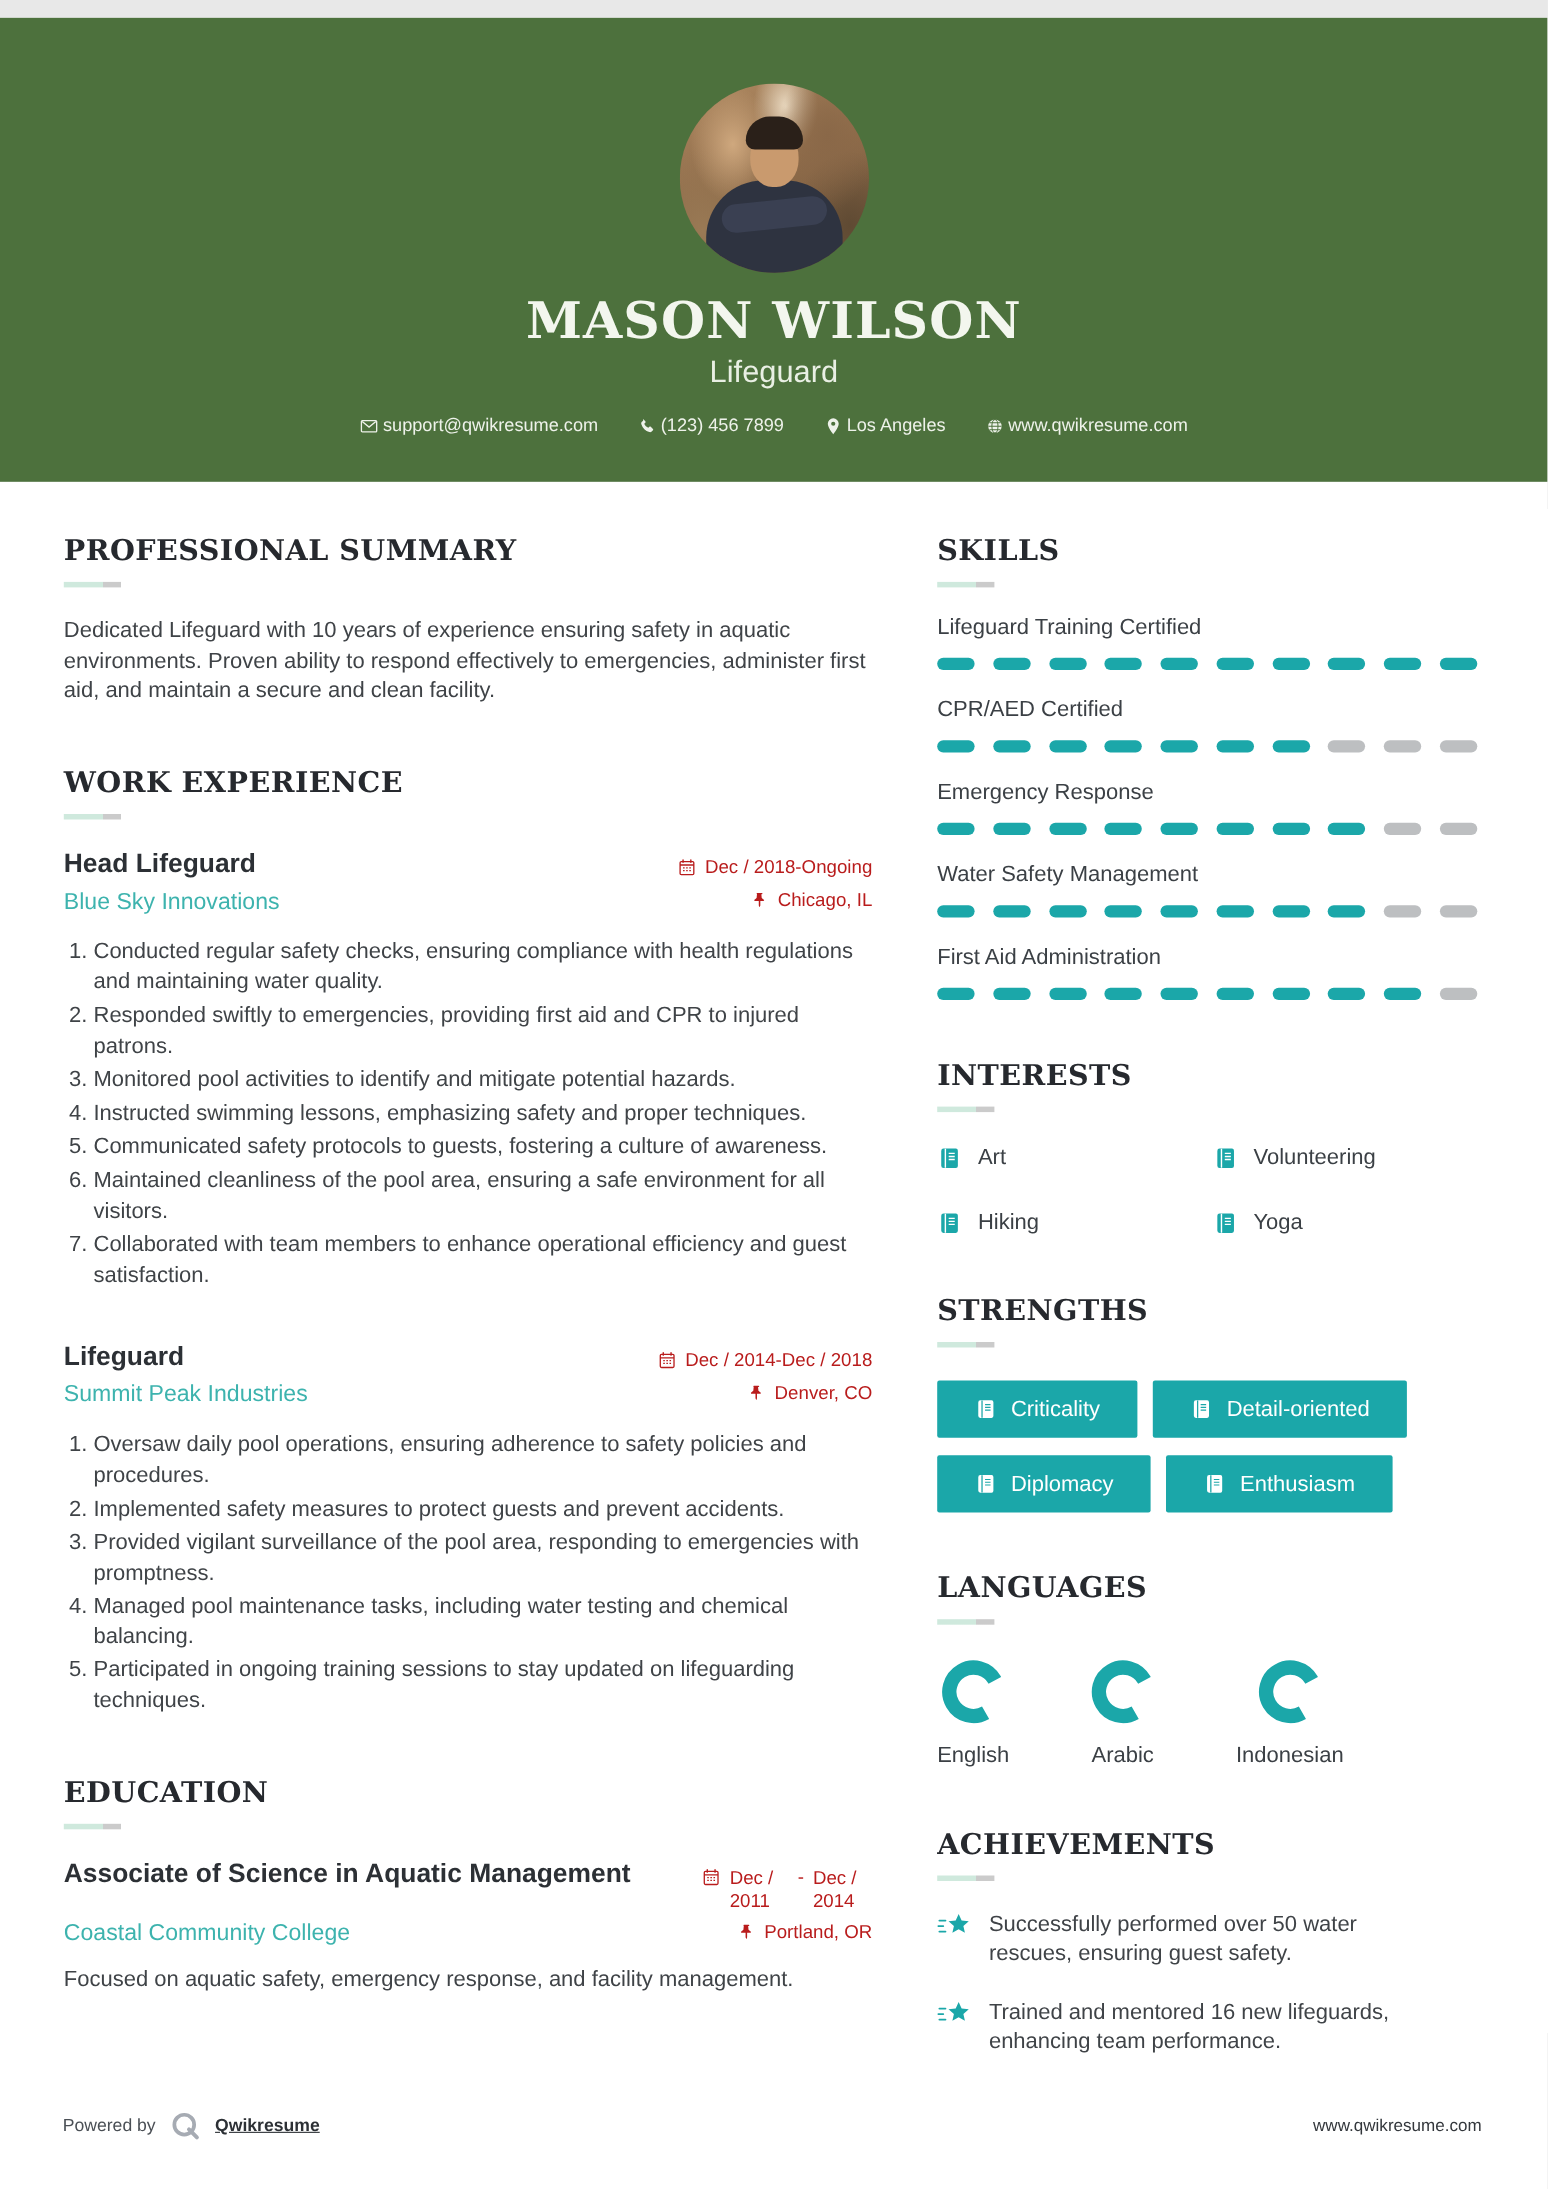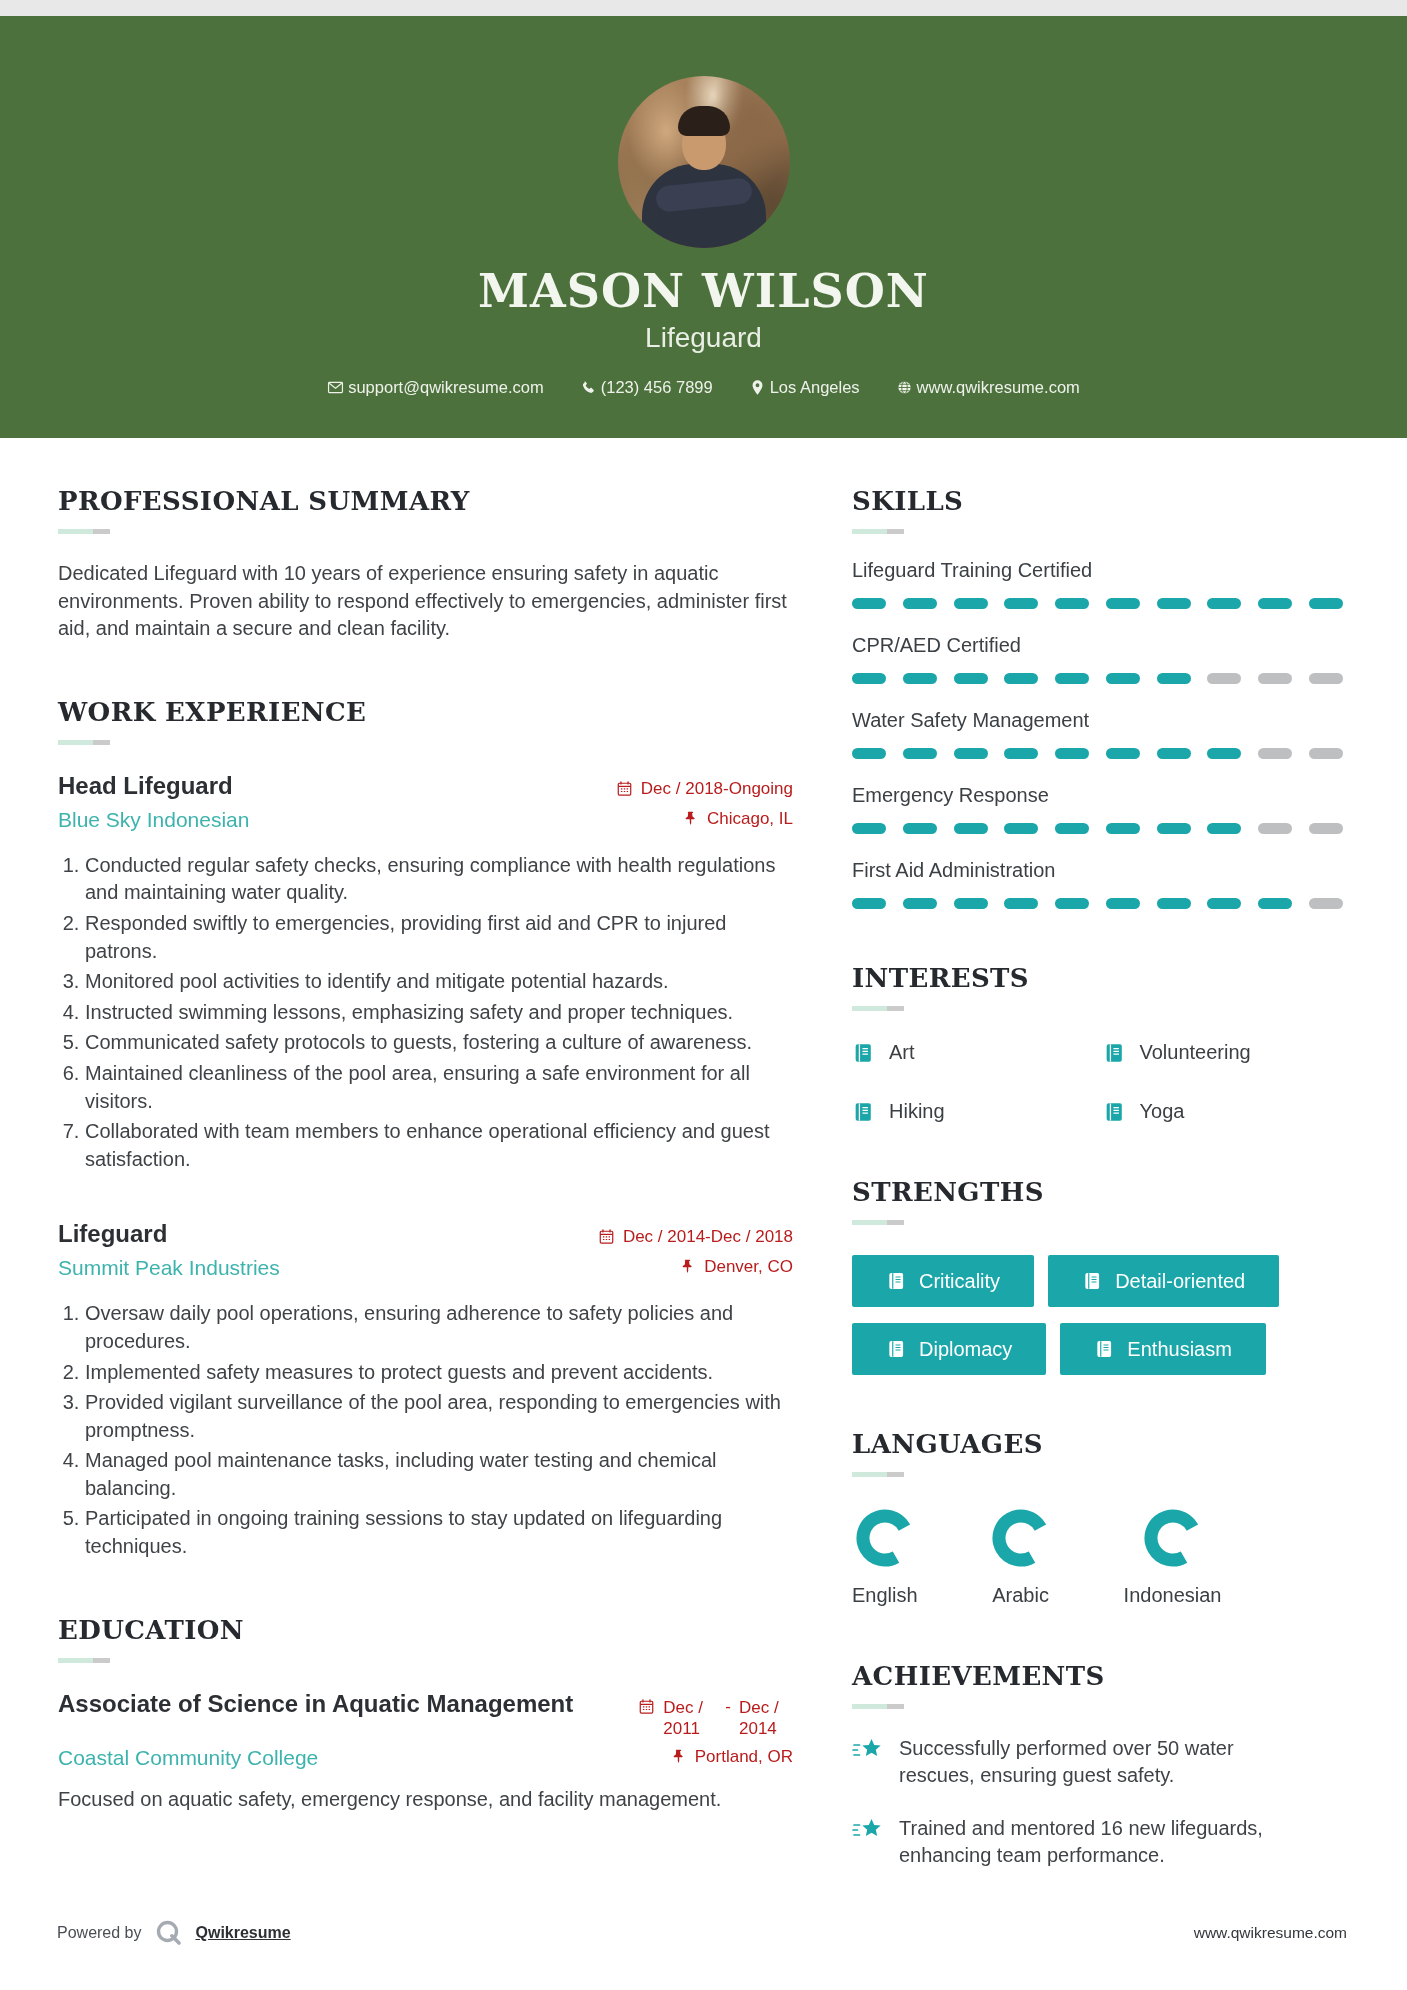--- a/index.html
+++ b/index.html
@@ -171,21 +171,21 @@
                       <path d="M7 2.6v3M17 2.6v3" stroke="currentColor" stroke-width="1.8" stroke-linecap="round" fill="none"></path>
                       <rect x="3.2" y="4.6" width="17.6" height="16.8" rx="1.5" fill="none" stroke="currentColor" stroke-width="1.7"></rect>
                       <path d="M3.2 9h17.6" stroke="currentColor" stroke-width="1.7"></path>
                       <path d="M7 12.6h2M11 12.6h2M15 12.6h2M7 16.2h2M11 16.2h2M15 16.2h2" stroke="currentColor" stroke-width="1.6"></path>
                     </svg>
                   </span>
                   <span>Dec / 2018-Ongoing</span>
                 </span>
               </div>
               <div class="row">
-                <span class="company">Blue Sky Indonesian</span>
+                <span class="company">Blue Sky Innovations</span>
                 <span class="meta">
                   <span class="micon">
                     <svg viewBox="0 0 24 24">
                       <path d="M9 2.5h6a.8.8 0 0 1 0 1.6h-.7l.5 4.9 2.7 2.3a.9.9 0 0 1-.6 1.6H13v5.6l-1 2.5-1-2.5v-5.6H6.1a.9.9 0 0 1-.6-1.6l2.7-2.3.5-4.9H9a.8.8 0 0 1 0-1.6z" fill="currentColor"></path>
                     </svg>
                   </span>
                   <span>Chicago, IL</span>
                 </span>
               </div>
               <ol class="bullets">
@@ -302,36 +302,36 @@
                 <span class="seg on"></span>
                 <span class="seg on"></span>
                 <span class="seg on"></span>
                 <span class="seg on"></span>
                 <span class="seg off"></span>
                 <span class="seg off"></span>
                 <span class="seg off"></span>
               </div>
             </div>
             <div class="skill">
+              <div class="skill-name">Emergency Response</div>
+              <div class="skill-bar">
+                <span class="seg on"></span>
+                <span class="seg on"></span>
+                <span class="seg on"></span>
+                <span class="seg on"></span>
+                <span class="seg on"></span>
+                <span class="seg on"></span>
+                <span class="seg on"></span>
+                <span class="seg on"></span>
+                <span class="seg off"></span>
+                <span class="seg off"></span>
+              </div>
+            </div>
+            <div class="skill">
               <div class="skill-name">Water Safety Management</div>
-              <div class="skill-bar">
-                <span class="seg on"></span>
-                <span class="seg on"></span>
-                <span class="seg on"></span>
-                <span class="seg on"></span>
-                <span class="seg on"></span>
-                <span class="seg on"></span>
-                <span class="seg on"></span>
-                <span class="seg on"></span>
-                <span class="seg off"></span>
-                <span class="seg off"></span>
-              </div>
-            </div>
-            <div class="skill">
-              <div class="skill-name">Emergency Response</div>
               <div class="skill-bar">
                 <span class="seg on"></span>
                 <span class="seg on"></span>
                 <span class="seg on"></span>
                 <span class="seg on"></span>
                 <span class="seg on"></span>
                 <span class="seg on"></span>
                 <span class="seg on"></span>
                 <span class="seg on"></span>
                 <span class="seg off"></span>

